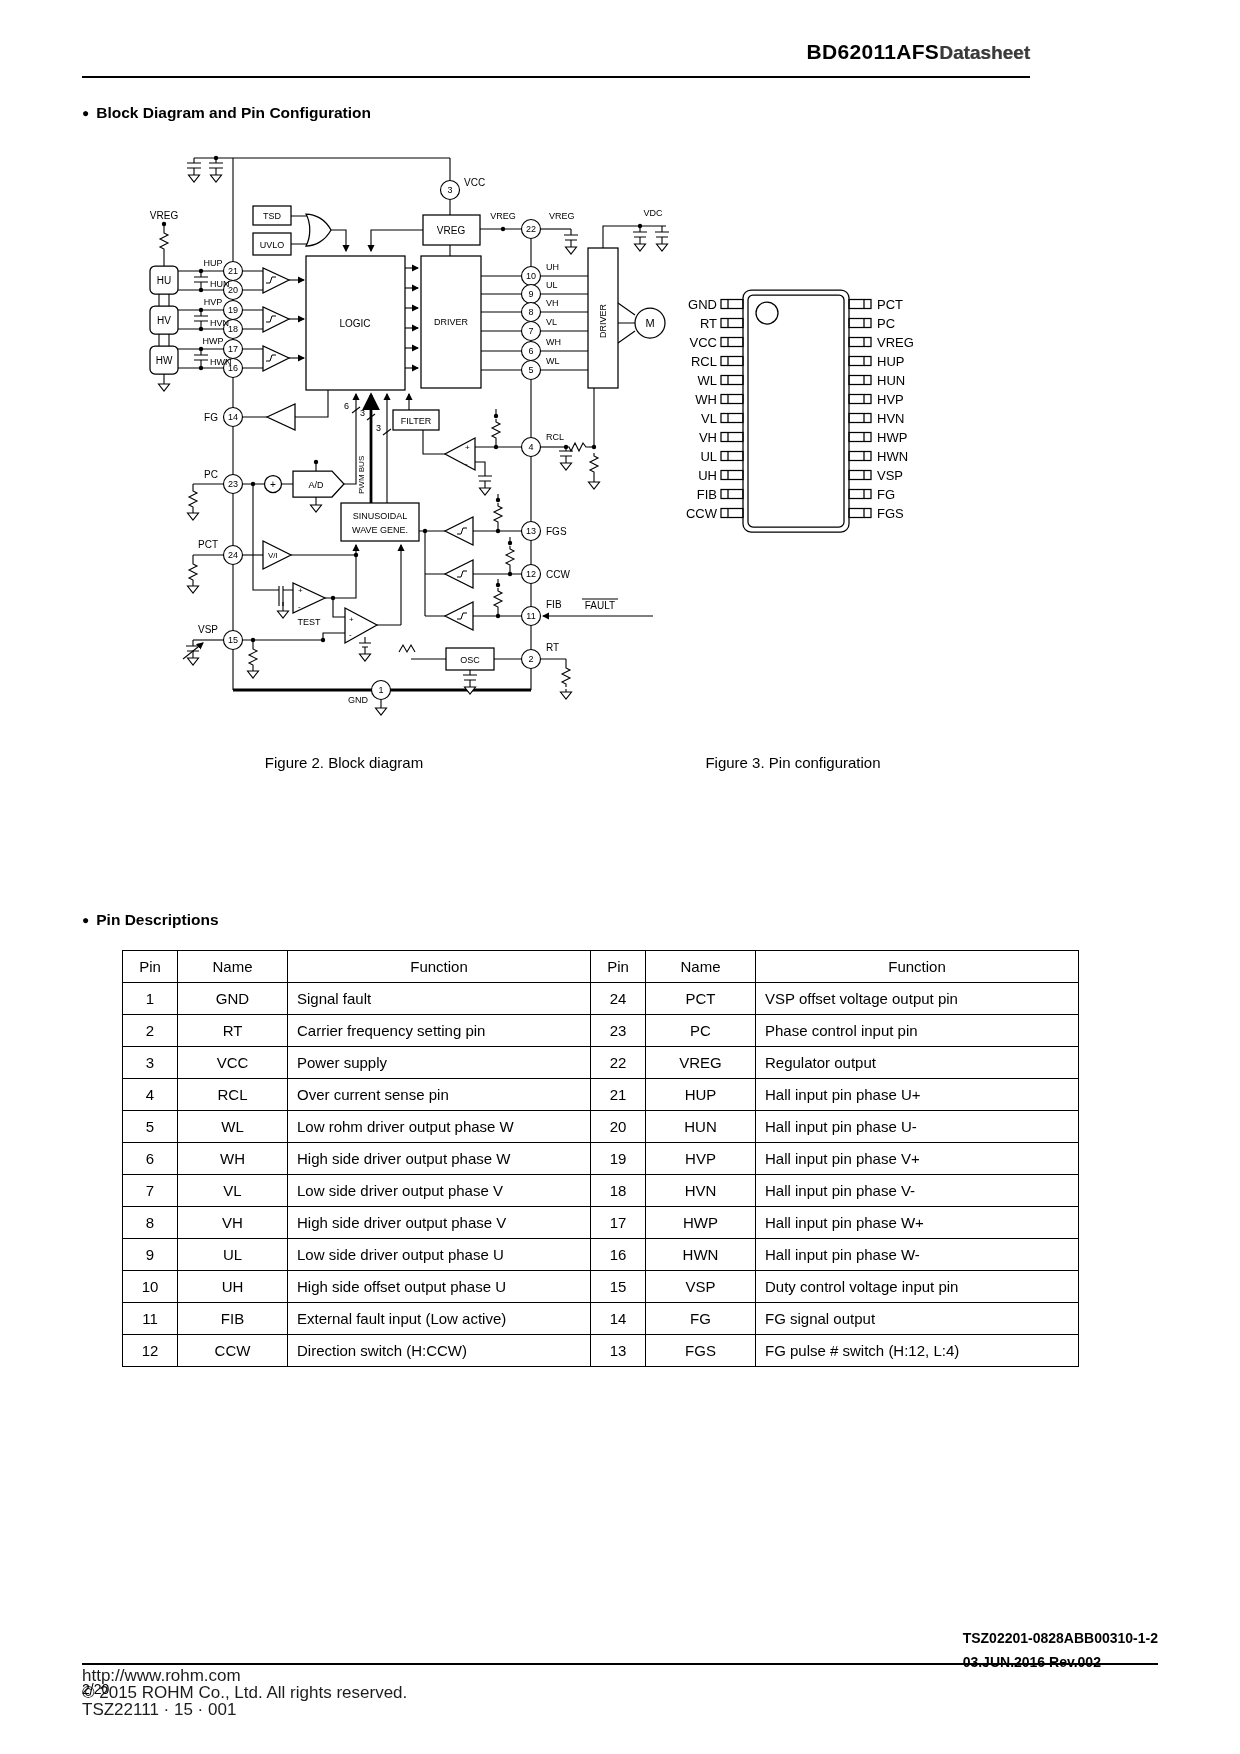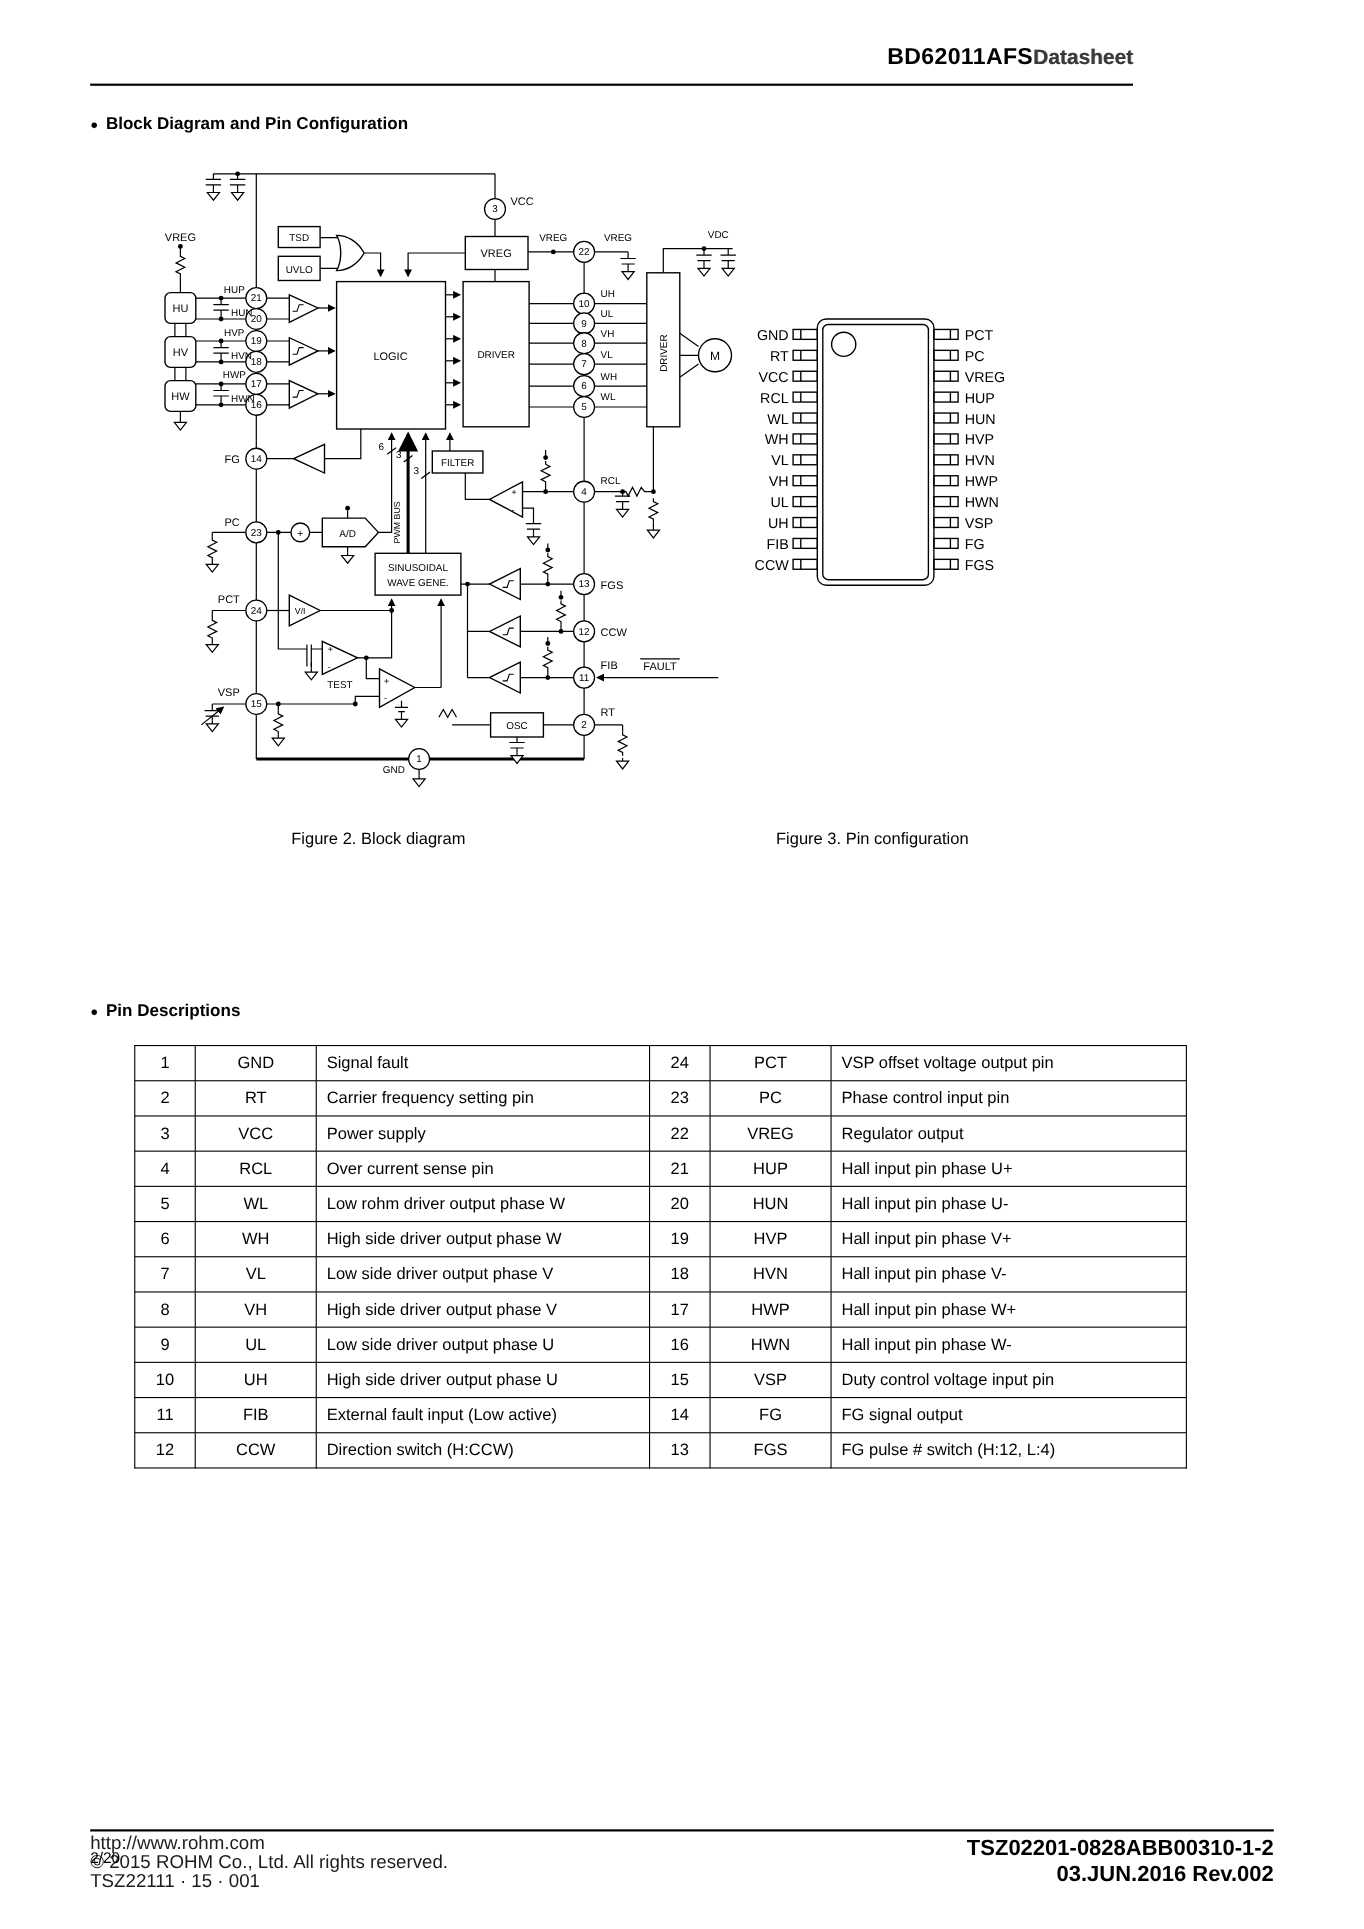--- a/index.html
+++ b/index.html
@@ -19,21 +19,21 @@
   .cap{position:absolute;top:754px;font-size:15px}
   #cap2{left:114px;width:460px;text-align:center}
   #cap3{left:640px;width:306px;text-align:center}
   table.pt{position:absolute;left:122px;top:950px;border-collapse:collapse;table-layout:fixed;width:956px}
   table.pt th,table.pt td{border:1.4px solid #000;font-size:15px;font-weight:normal;height:32px;overflow:hidden;white-space:nowrap}
   .pc{text-align:center}
   .fn{text-align:left;padding-left:9px}
   .frule{position:absolute;left:82px;top:1663px;width:1076px;border-top:2.6px solid #000}
   .f-left{position:absolute;left:82px;top:1667px;font-size:17px;color:#1c1c1c;line-height:17px}
   .f-center{position:absolute;left:82px;top:1681px;width:956px;text-align:left;font-size:14px}
-  .f-right{position:absolute;top:1668px;right:82px;text-align:right;font-size:20px;font-weight:bold;line-height:24px}
+  .f-right{position:absolute;top:1626px;right:82px;font-size:14px;font-weight:bold;line-height:24px}
   svg text{font-family:"Liberation Sans",sans-serif;fill:#000}
   .w line,.w path,.w polyline{stroke:#000;fill:none;stroke-width:1.1}
   .blk{fill:none;stroke:#000;stroke-width:1.25}
   .pincirc{fill:#fff;stroke:#000;stroke-width:1.15}
   .dot{fill:#000;stroke:none}
   .t8{font-size:8px}.t9{font-size:9px}.t10{font-size:10px}.t11{font-size:11px}.t13{font-size:13px}
   .mid{text-anchor:middle}.end{text-anchor:end}
   .thick{stroke-width:2.8!important}
 </style>
 </head>
@@ -498,20 +498,28 @@
 <table class="pt">
   <colgroup>
       <col style="width:55px">
       <col style="width:110px">
       <col style="width:303px">
       <col style="width:55px">
       <col style="width:110px">
       <col style="width:323px">
     </colgroup>
   <tbody>
+      <tr>
+    <th class="pc">Pin</th>
+    <th class="pc">Name</th>
+    <th class="pc">Function</th>
+    <th class="pc">Pin</th>
+    <th class="pc">Name</th>
+    <th class="pc">Function</th>
+  </tr>
   <tr>
         <td class="pc">1</td>
         <td class="pc">GND</td>
         <td class="fn">Signal fault</td>
         <td class="pc">24</td>
         <td class="pc">PCT</td>
         <td class="fn">VSP offset voltage output pin</td>
       </tr>
   <tr>
         <td class="pc">2</td>
@@ -573,21 +581,21 @@
         <td class="pc">9</td>
         <td class="pc">UL</td>
         <td class="fn">Low side driver output phase U</td>
         <td class="pc">16</td>
         <td class="pc">HWN</td>
         <td class="fn">Hall input pin phase W-</td>
       </tr>
   <tr>
         <td class="pc">10</td>
         <td class="pc">UH</td>
-        <td class="fn">High side driver output phase U</td>
+        <td class="fn">High side offset output phase U</td>
         <td class="pc">15</td>
         <td class="pc">VSP</td>
         <td class="fn">Duty control voltage input pin</td>
       </tr>
   <tr>
         <td class="pc">11</td>
         <td class="pc">FIB</td>
         <td class="fn">External fault input (Low active)</td>
         <td class="pc">14</td>
         <td class="pc">FG</td>

